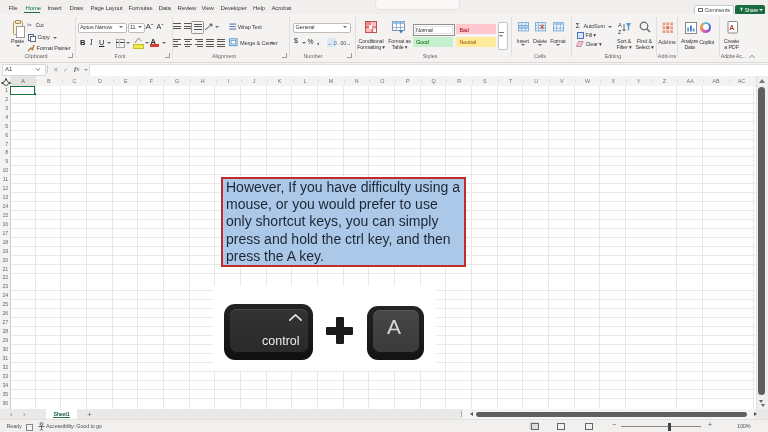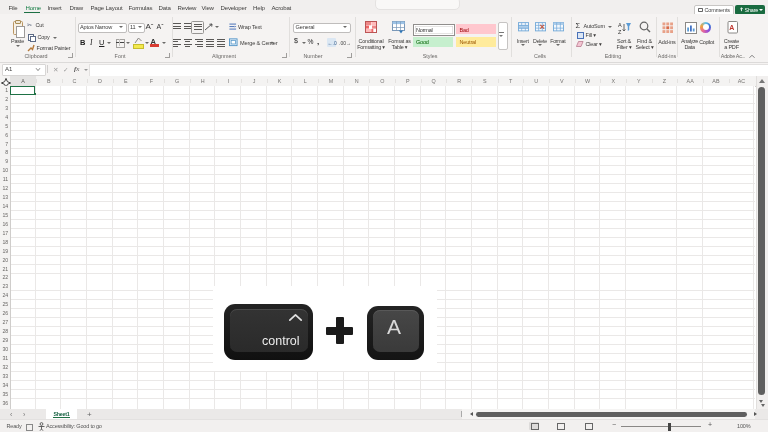--- a/index.html
+++ b/index.html
@@ -406,20 +406,22 @@
       <div class="t" style="left:0;top:372.7px;width:8.2px;text-align:right;font-size:5.2px;color:#6a6866;">33</div>
       <div class="t" style="left:0;top:381.6px;width:8.2px;text-align:right;font-size:5.2px;color:#6a6866;">34</div>
       <div class="t" style="left:0;top:390.5px;width:8.2px;text-align:right;font-size:5.2px;color:#6a6866;">35</div>
       <div class="t" style="left:0;top:399.5px;width:8.2px;text-align:right;font-size:5.2px;color:#6a6866;">36</div>
       <div class="t" style="left:0;top:408.4px;width:8.2px;text-align:right;font-size:5.2px;color:#6a6866;">37</div>
     </div>
 
   <div class="abs" style="left:10.2px;top:85.8px;width:23.3px;height:6.8px;border:1.3px solid #1e7145;background:#fff;"></div>
   <div class="abs" style="left:34.2px;top:93.3px;width:2.2px;height:2.2px;background:#1e7145;"></div>
 
+  <div class="abs" style="left:221px;top:176.5px;width:238px;height:85.5px;background:#abc8e8;border:2px solid #c32b2b;
+       font-size:14px;line-height:17.2px;color:#1c2733;padding:0.5px 0 0 3px;white-space:nowrap;">However, If you have difficulty using a<br>mouse, or you would prefer to use<br>only shortcut keys, you can simply<br>press and hold the ctrl key, and then<br>press the A key.</div>
 
   <div class="abs" style="left:213px;top:286px;width:224px;height:85px;background:#fff;"></div>
 
   <div class="abs" style="left:224px;top:304px;width:89px;height:56px;border-radius:11px;background:linear-gradient(180deg,#232323,#101010);"></div>
   <div class="abs" style="left:229.5px;top:308.5px;width:78px;height:43px;border-radius:7px;background:linear-gradient(180deg,#333333,#2a2a2a);box-shadow:inset 0 1px 0 #4a4a4a;"></div>
   <svg class="abs" style="left:288px;top:312.5px" width="15" height="9" viewBox="0 0 15 9">
     <path d="M1.8 7.2 L7.5 1.8 L13.2 7.2" fill="none" stroke="#e2e2e2" stroke-width="1.7" stroke-linecap="round" stroke-linejoin="round"></path>
   </svg>
   <div class="t" style="left:262px;top:334px;font-size:12.5px;color:#ececec;">control</div>
 

